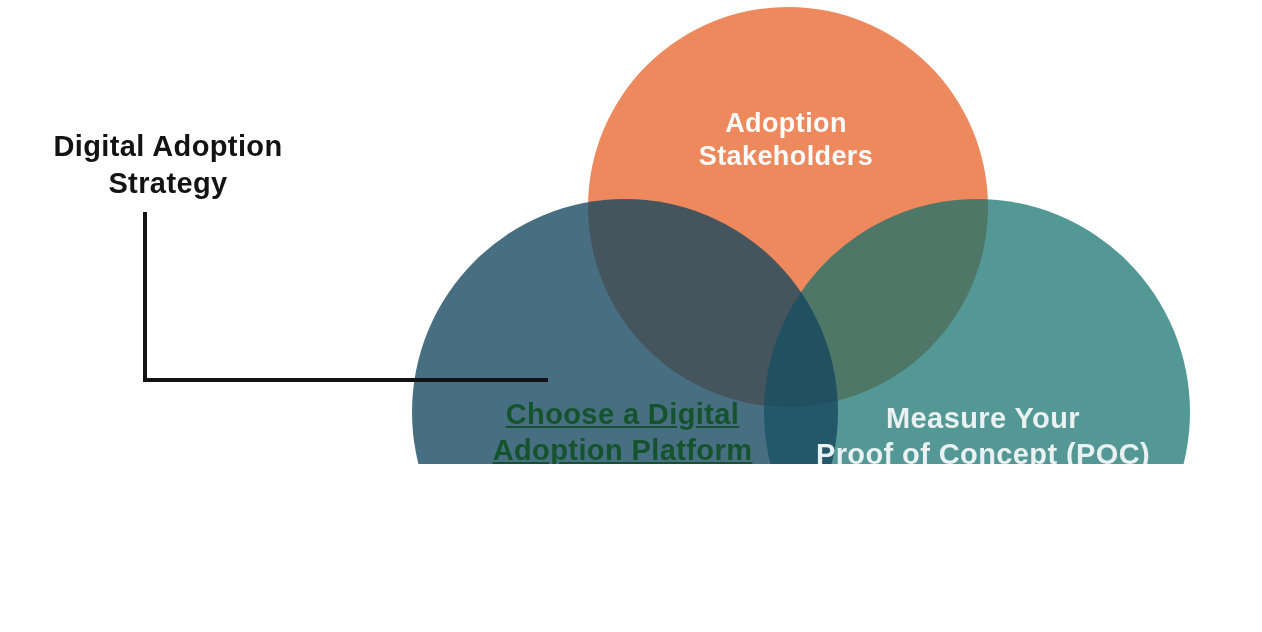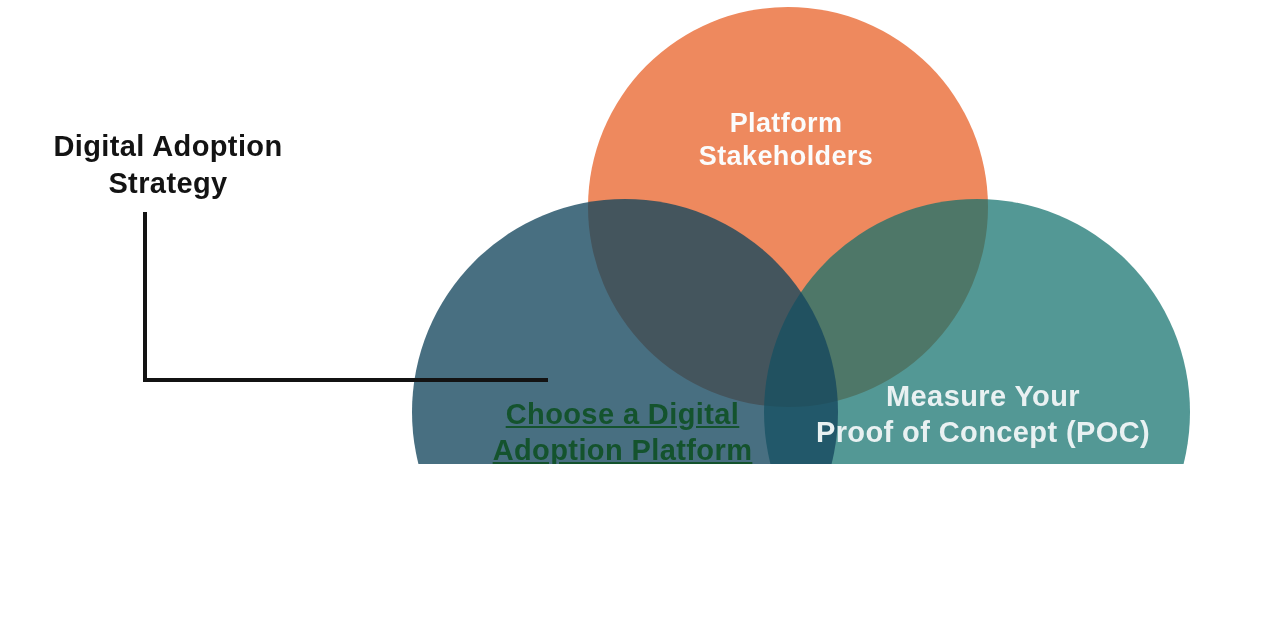--- a/index.html
+++ b/index.html
@@ -22,41 +22,41 @@
     position: absolute;
     z-index: 5;
     font-weight: bold;
     text-align: center;
     white-space: pre-line;
     letter-spacing: 0.4px;
   }
   .title      { left: 18px;  top: 128px; width: 300px; font-size: 29px; line-height: 37px; }
   .label-top  { left: 626px; top: 107px; width: 320px; font-size: 27px; line-height: 33px; }
   .label-left { left: 450px; top: 396px; width: 345px; font-size: 29px; line-height: 36px; }
-  .label-right{ left: 773px; top: 378px; width: 420px; font-size: 29px; line-height: 36px; }
+  .label-right{ left: 773px; top: 400px; width: 420px; font-size: 29px; line-height: 36px; }
 </style>
 </head>
 <body>
 
 <div class="canvas">
 
   <div class="circle circle-top" style="background: rgb(238, 137, 94);"></div>
 
   <div class="circle circle-right" style="background: rgba(16, 112, 108, 0.72);"></div>
 
   <div class="circle circle-left" style="background: rgba(20, 70, 94, 0.78);"></div>
 
   <div class="connector connector-v" style="background: rgb(19, 19, 19);"></div>
 
   <div class="connector connector-h" style="background: rgb(19, 19, 19);"></div>
 
   <div class="label title" style="color: rgb(19, 19, 19);">Digital Adoption
 Strategy</div>
 
-  <div class="label label-top" style="color: rgb(251, 252, 252);">Platform
+  <div class="label label-top" style="color: rgb(251, 252, 252);">Adoption
 Stakeholders</div>
 
   <div class="label label-left" style="color: #14532d; text-decoration: underline;">Choose a Digital
 Adoption Platform
 (DAP)</div>
 
   <div class="label label-right" style="color: rgb(233, 241, 242);">Measure Your
 Proof of Concept (POC)</div>
 
 </div>

